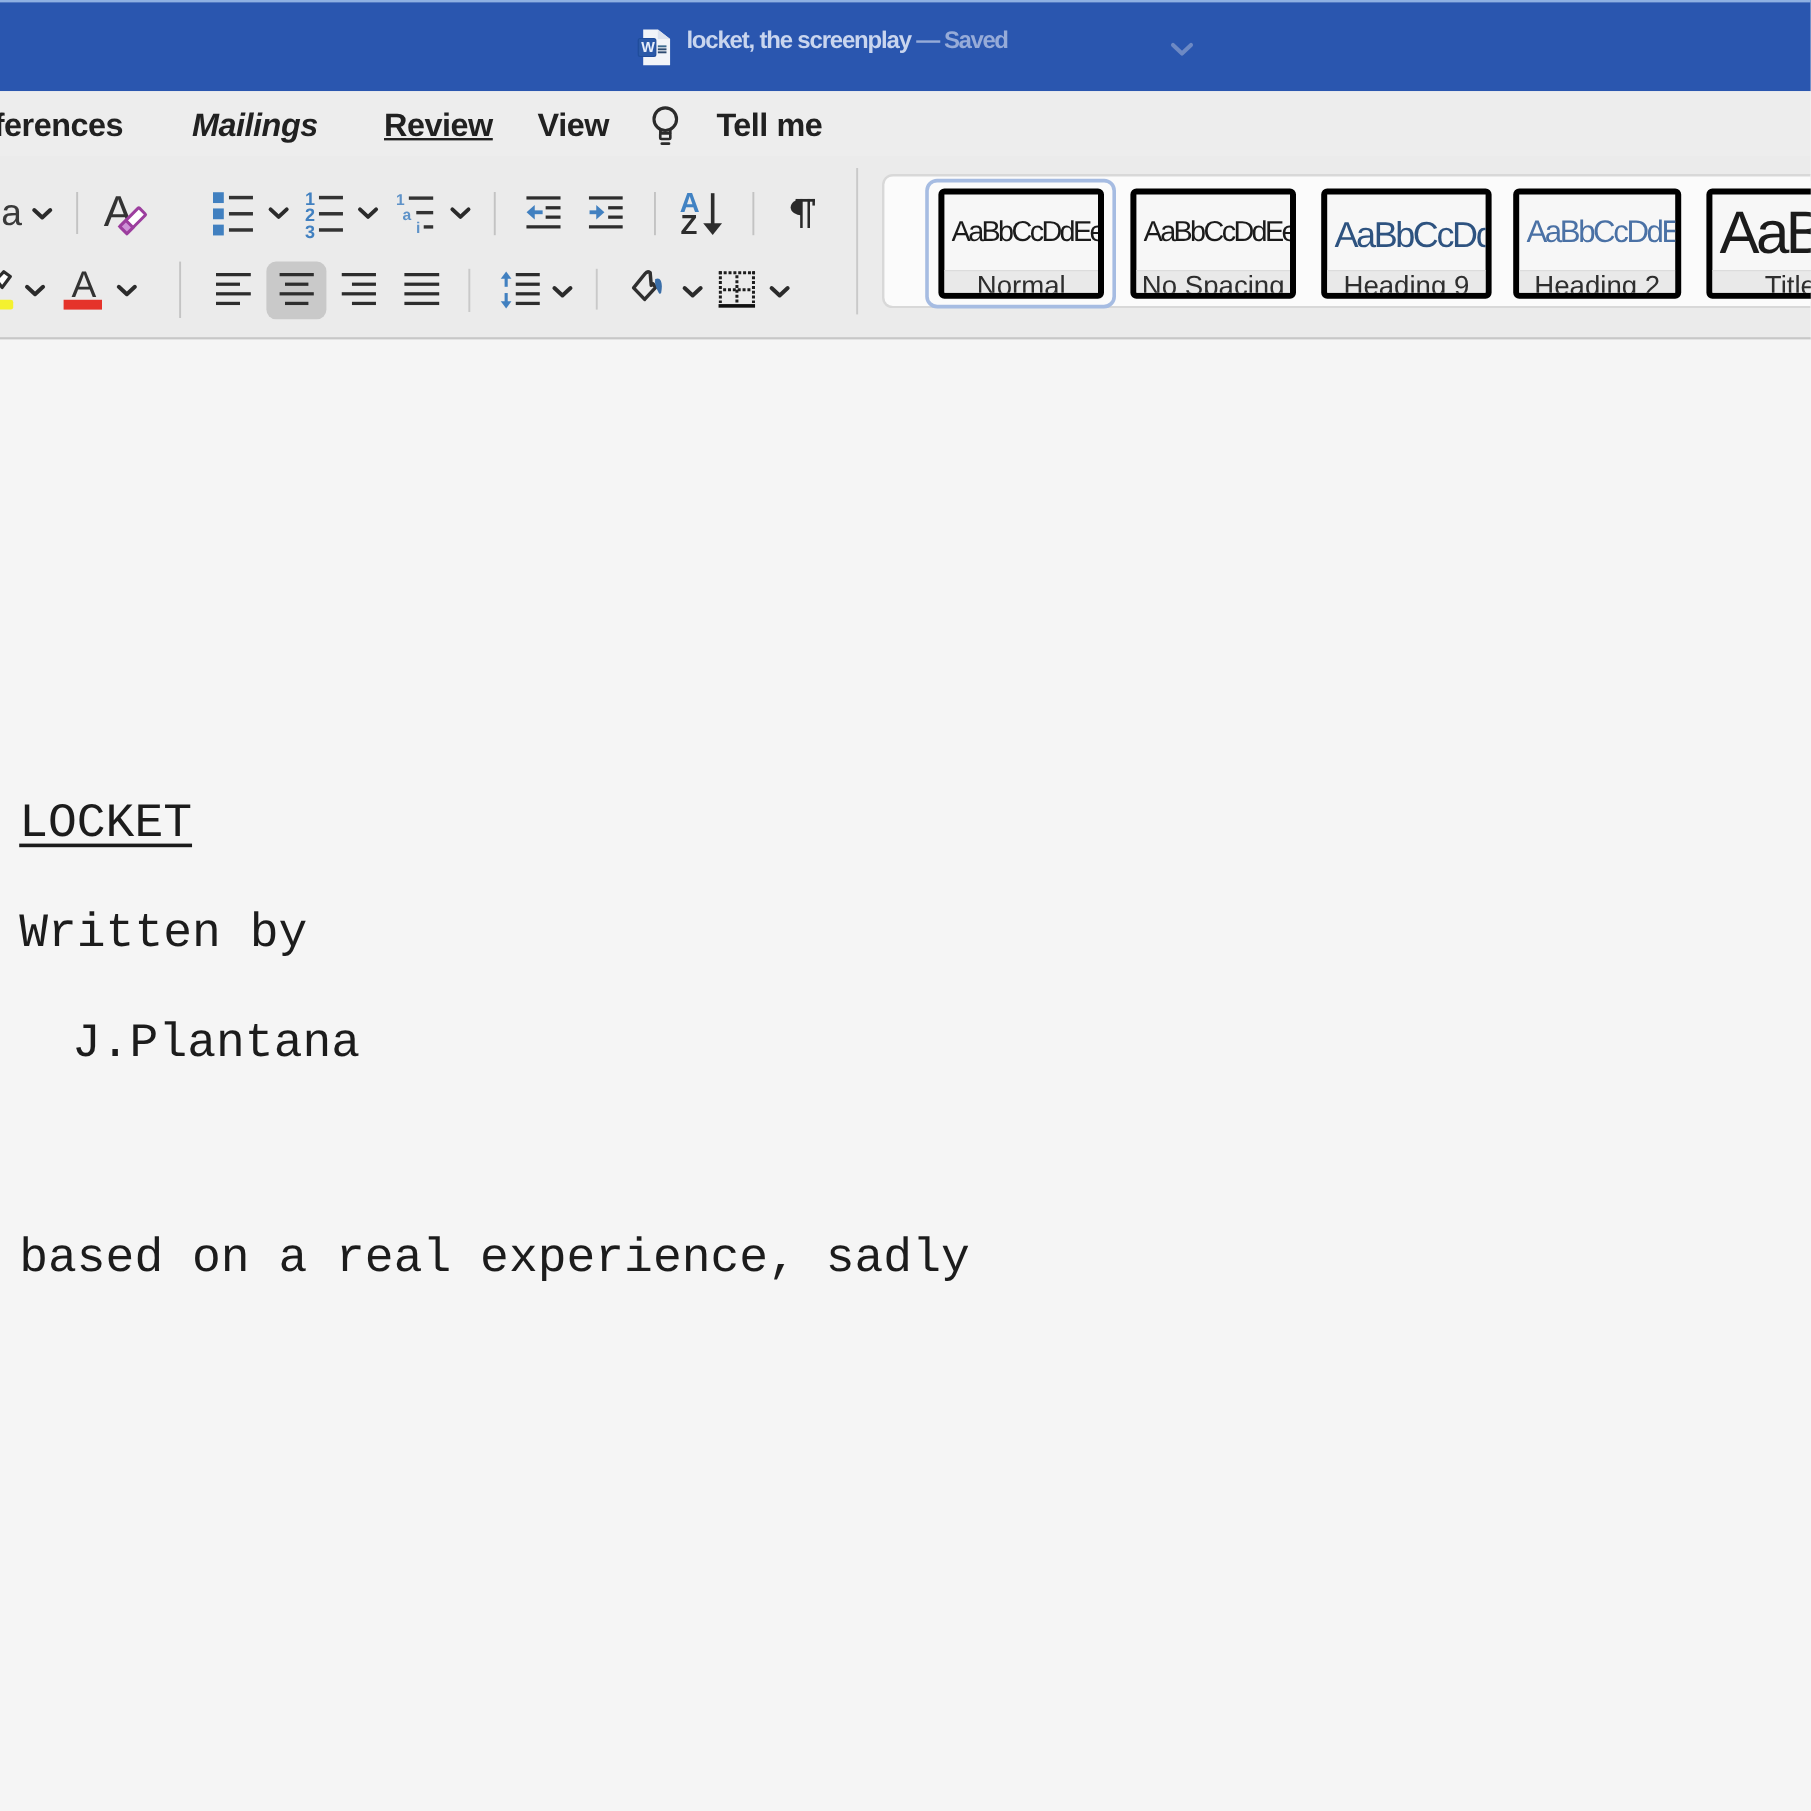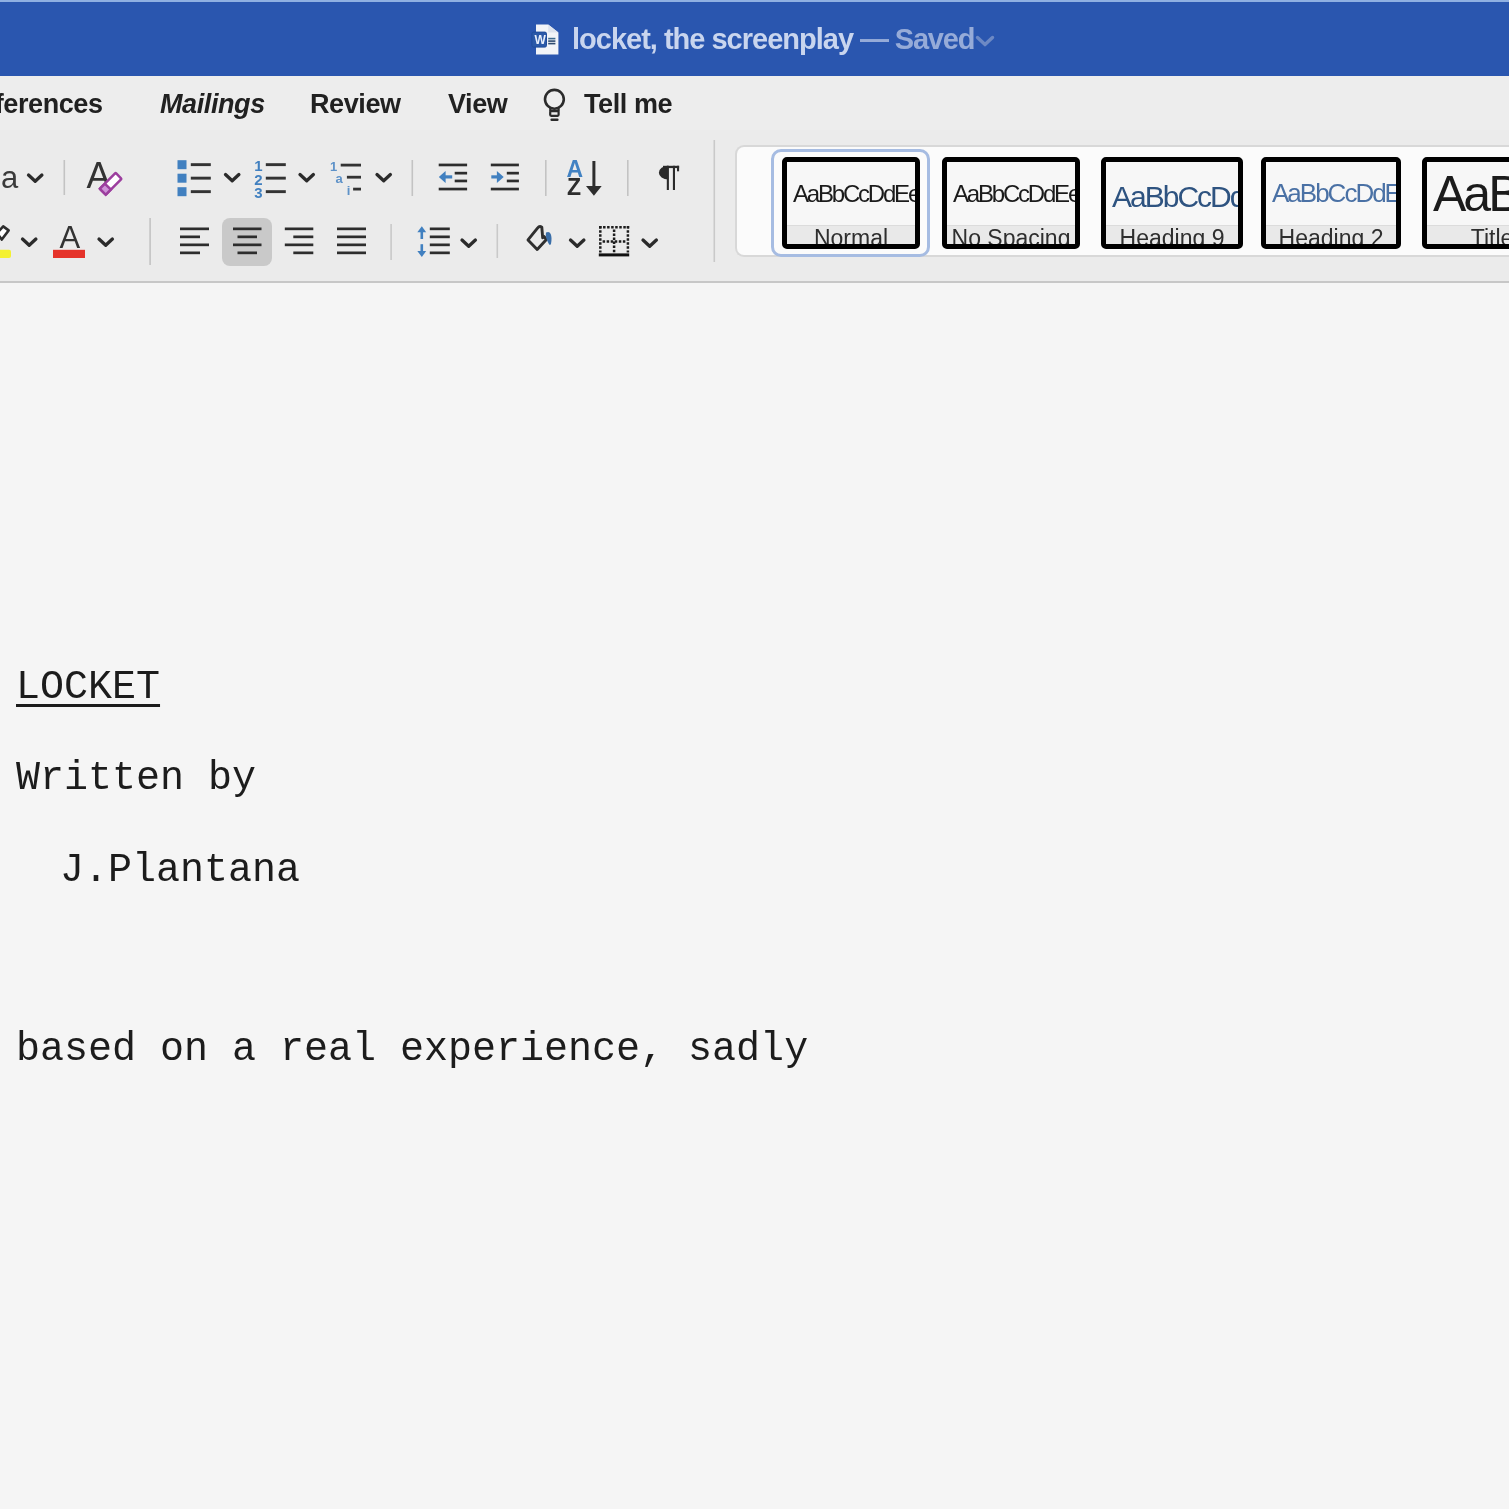--- a/index.html
+++ b/index.html
@@ -2,21 +2,21 @@
 <html><head>
 <meta charset="utf-8">
 <style>
   html,body{margin:0;padding:0;}
   body{width:1509px;height:1509px;overflow:hidden;position:relative;
        font-family:"Liberation Sans",sans-serif;background:#F5F5F5;}
   .abs{position:absolute;}
   
   #titlebar{left:0;top:0;width:1509px;height:76px;background:#2A56AF;}
   #topstrip{left:0;top:0;width:1509px;height:2px;background:#8FB0E2;}
-  #titletext{left:572px;top:23px;font-size:29px;font-weight:bold;color:#C9D5EE;white-space:pre;letter-spacing:-1px;}
+  #titletext{left:572px;top:23px;font-size:20px;font-weight:bold;color:#C9D5EE;white-space:pre;letter-spacing:-1px;}
   .dim{color:#96ABD8;letter-spacing:-1.2px;}
   
   #menurow{left:0;top:76px;width:1509px;height:54px;background:#EDEDED;}
   .menu{position:absolute;top:89px;font-size:27px;font-weight:bold;color:#212121;letter-spacing:-0.4px;}
   
   #ribbon{left:0;top:130px;width:1509px;height:151px;background:#EBEBEB;border-bottom:2px solid #C7C7C7;}
   #centerbtn{left:222px;top:218px;width:50px;height:48px;background:#C9C9C9;border-radius:8px;}
   
   #gallery{left:735px;top:145px;width:774px;height:112px;background:#FBFBFB;
            border:2px solid #D8D8D8;border-right:none;border-radius:9px 0 0 9px;box-sizing:border-box;}
@@ -34,23 +34,23 @@
         font-family:Liberation Mono, monospace;font-size:40px;color:#1C1C1C;white-space:pre;padding-left:16px;}
 </style>
 </head>
 <body>
 <div class="abs" id="titlebar"></div>
 <div class="abs" id="topstrip"></div>
 <div class="abs" id="titletext">locket, the screenplay <span class="dim">— Saved</span></div>
 <div class="abs" id="menurow"></div>
 <div class="menu" style="left:-39px;">References</div>
 <div class="menu" style="left:160px;font-style:italic;">Mailings</div>
-<div class="menu" style="left:310px;">Review</div>
+<div class="menu" style="left:320px;text-decoration:underline;">Review</div>
 <div class="menu" style="left:448px;">View</div>
-<div class="menu" style="left:584px;">Tell me</div>
+<div class="menu" style="left:597px;">Tell me</div>
 <div class="abs" id="ribbon"></div>
 <div class="abs" id="centerbtn"></div>
 <div class="abs" id="gallery"></div>
 <div class="abs" id="selbox"></div>
 <div class="card" style="left:782px;width:138px;">
   <div class="sample" style="font-size:24px;letter-spacing:-2.2px;">AaBbCcDdEe</div>
   <div class="label">Normal</div>
 </div>
 <div class="card" style="left:942px;width:138px;">
   <div class="sample" style="font-size:24px;letter-spacing:-2.2px;">AaBbCcDdEe</div>

